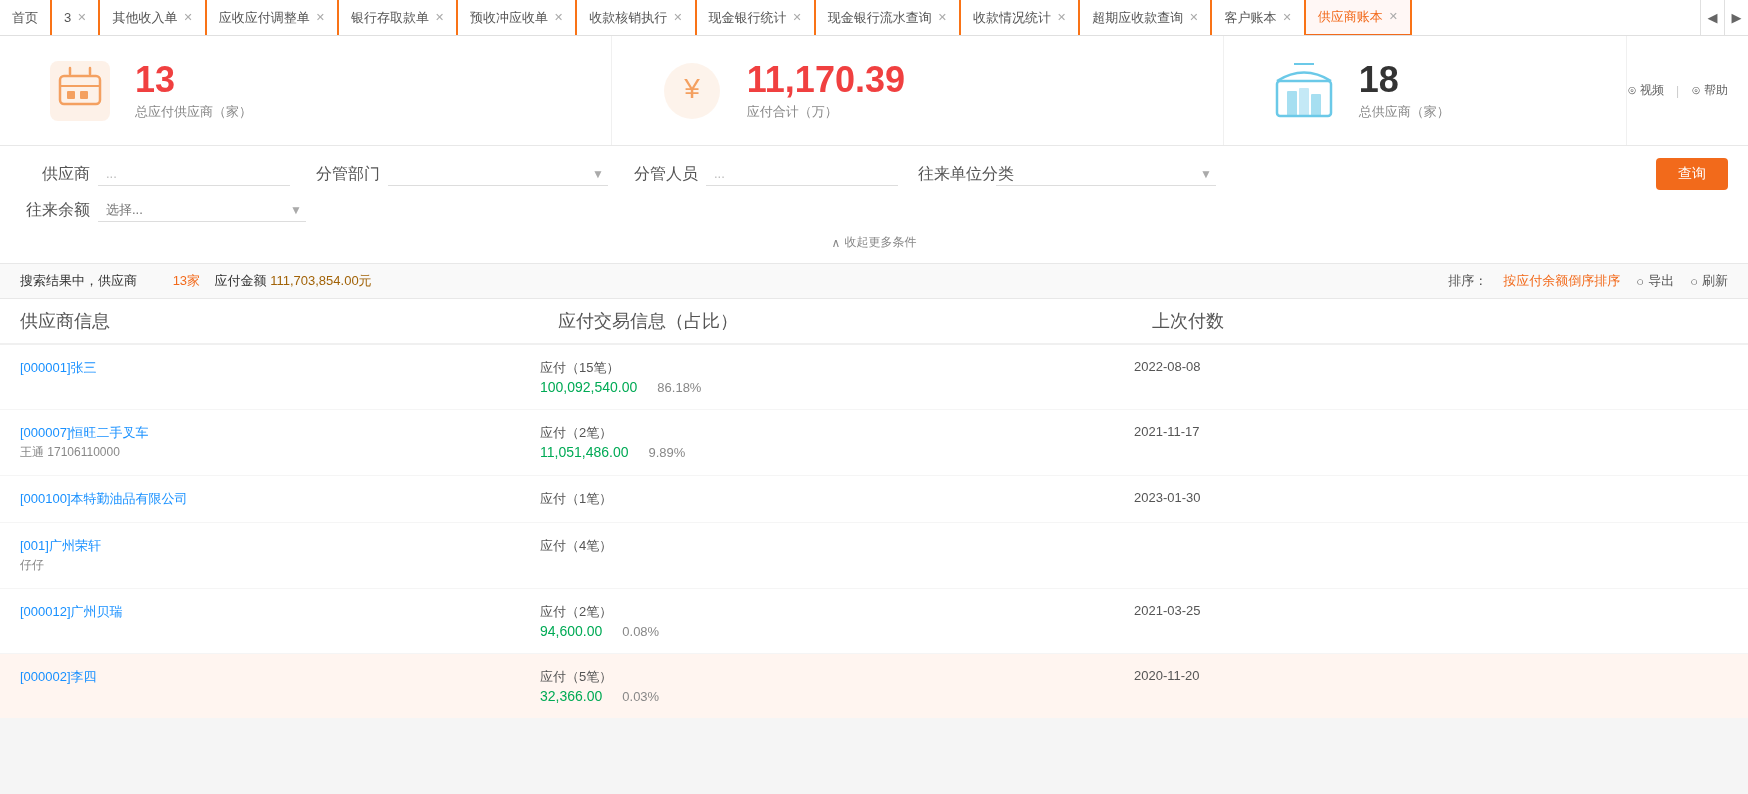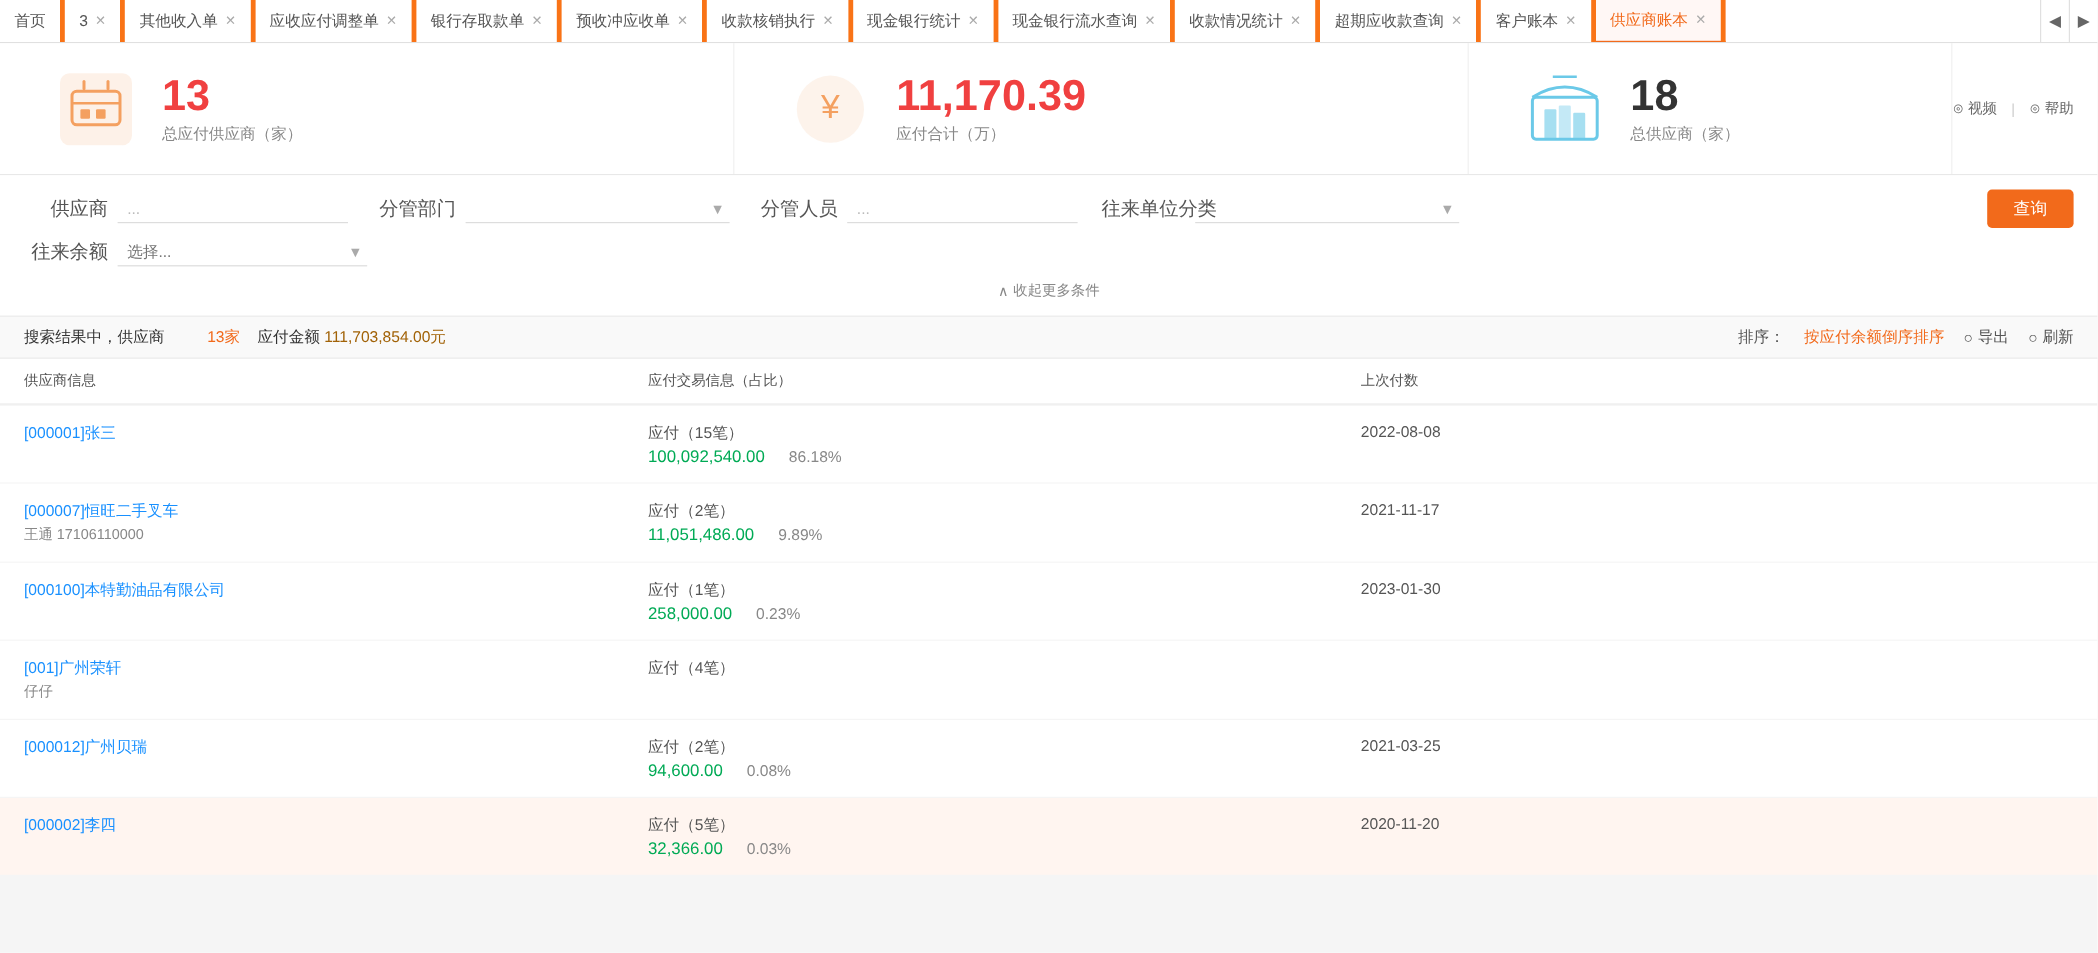--- a/index.html
+++ b/index.html
@@ -5,21 +5,21 @@
     * { margin: 0; padding: 0; box-sizing: border-box; }
     body { font-family: 'Microsoft YaHei', Arial, sans-serif; font-size: 13px; background: #f5f5f5; color: #333; width: 1748px; }
 
     
     .top-nav {
       display: flex; align-items: center; background: #fff; border-bottom: 1px solid #e0e0e0;
       height: 36px; overflow: hidden; white-space: nowrap;
     }
     .nav-item {
       display: inline-flex; align-items: center; padding: 0 12px; height: 36px;
-      cursor: pointer; font-size: 13px; color: #555; border-right: 4px solid #f97316;
+      cursor: pointer; font-size: 13px; color: #555; border-right: 2px solid #f97316;
       flex-shrink: 0;
     }
     .nav-item.active { background: #fff7f5; color: #f26a1b; border-bottom: 2px solid #f26a1b; }
     .nav-item .close-btn { margin-left: 6px; color: #aaa; font-size: 11px; cursor: pointer; }
     .nav-arrows { display: flex; margin-left: auto; }
     .nav-arrow { width: 24px; height: 36px; display: flex; align-items: center; justify-content: center; cursor: pointer; border-left: 1px solid #e0e0e0; color: #666; }
 
     
     .stats-area {
       display: flex; align-items: stretch; background: #fff; border-bottom: 1px solid #e8e8e8;
@@ -72,21 +72,21 @@
     .result-actions { display: flex; align-items: center; gap: 16px; color: #555; font-size: 13px; }
     .result-actions .sort-label { color: #555; }
     .result-actions .sort-value { color: #f26a1b; cursor: pointer; display: flex; align-items: center; gap: 2px; }
     .result-actions .action-btn { display: flex; align-items: center; gap: 4px; cursor: pointer; color: #555; }
 
     
     .table-area { background: #fff; margin: 0; }
     .table-header {
       display: grid; grid-template-columns: 520px 1fr 1fr;
       padding: 10px 20px; border-bottom: 2px solid #f0f0f0;
-      font-size: 12px; color: #555; font-weight: 500;
+      font-size: 18px; color: #555; font-weight: 500; gap: 18px;
     }
     .table-row {
       display: grid; grid-template-columns: 520px 1fr 1fr;
       padding: 14px 20px; border-bottom: 1px solid #f5f5f5;
       align-items: start;
     }
     .table-row.highlighted { background: #fff5f0; }
     .vendor-name { color: #1890ff; cursor: pointer; text-decoration: none; font-size: 13px; }
     .vendor-sub { font-size: 12px; color: #888; margin-top: 2px; }
     .trans-info { display: flex; flex-direction: column; gap: 2px; }
@@ -323,24 +323,20 @@
       <span class="last-pay">2021-11-17</span>
     </div>
   </div>
 
   <div class="table-row">
     <div>
       <div><span style="color:#1890ff; cursor:pointer;">[000100]本特勤油品有限公司</span></div>
     </div>
     <div class="trans-info">
       <span class="trans-label">应付（1笔）</span>
-      <div class="trans-row">
-        <span class="trans-amount">258,000.00</span>
-        <span class="trans-percent">0.23%</span>
-      </div>
     </div>
     <div>
       <span class="last-pay">2023-01-30</span>
     </div>
   </div>
 
   <div class="table-row">
     <div>
       <div><span style="color:#1890ff; cursor:pointer;">[001]广州荣轩</span></div>
       <div class="vendor-sub">仔仔</div>

